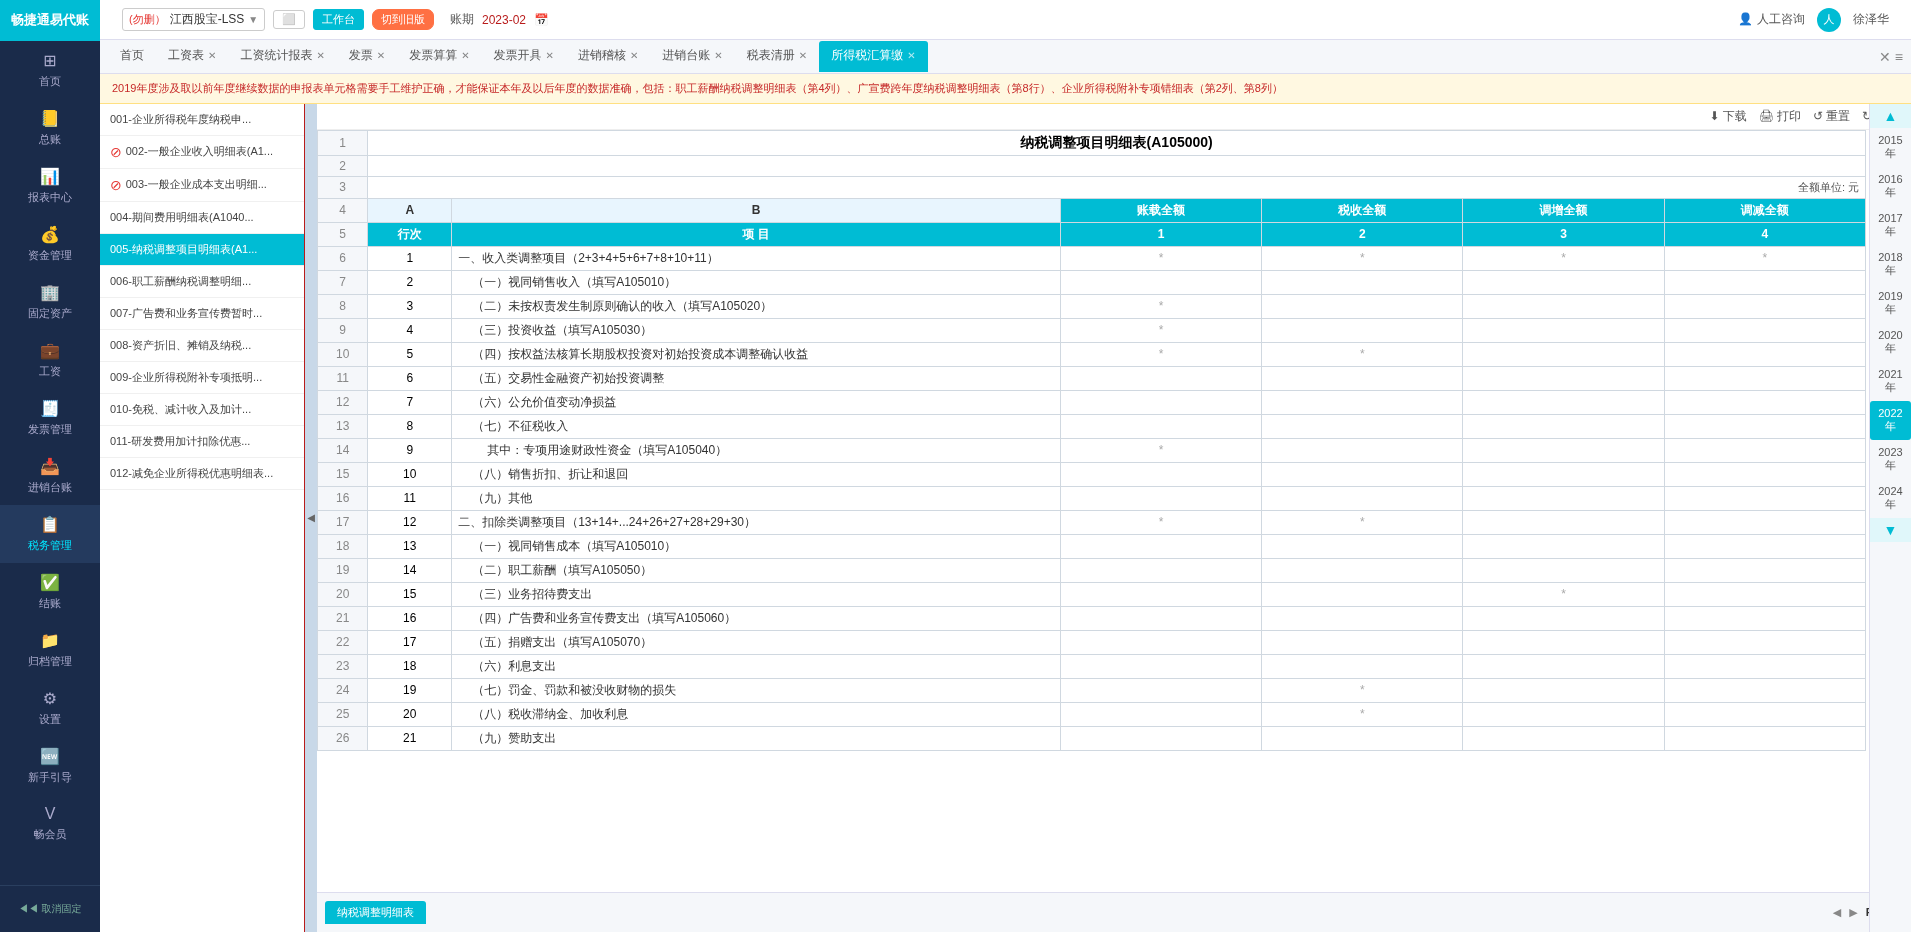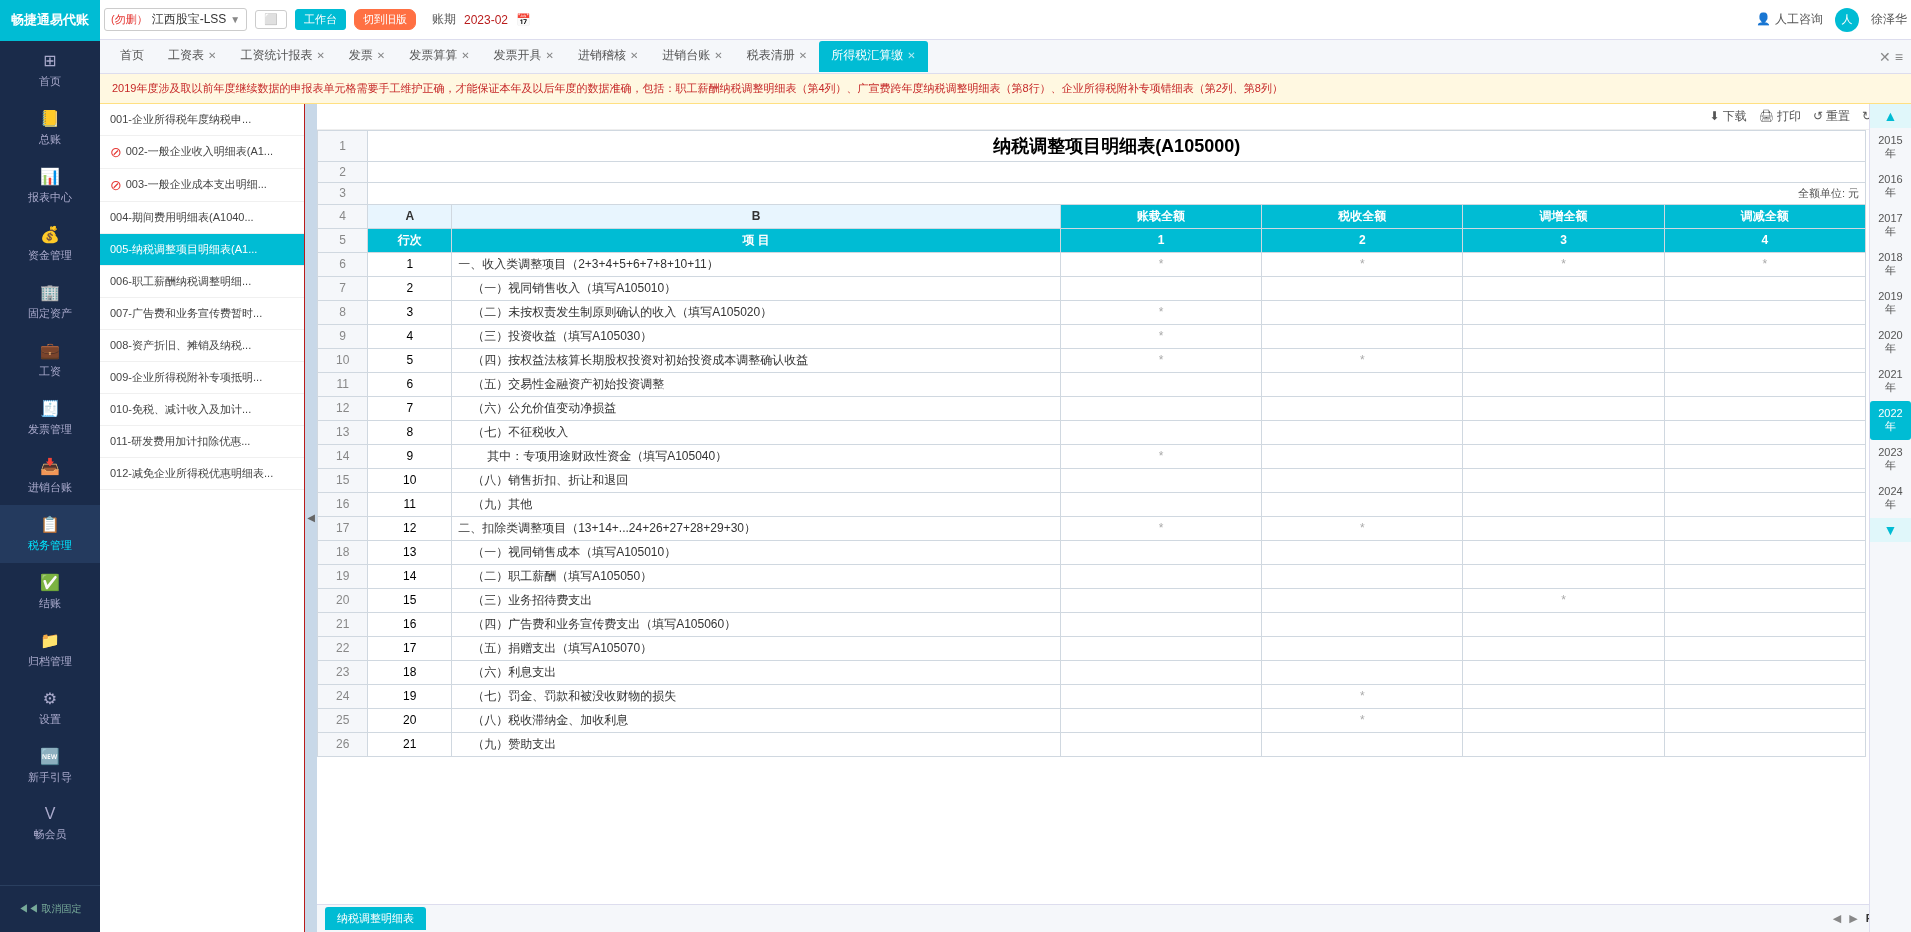--- a/index.html
+++ b/index.html
@@ -10,21 +10,21 @@
     .sidebar-logo { background: #00bcd4; padding: 12px 8px; text-align: center; font-size: 13px; font-weight: bold; color: #fff; line-height: 1.3; }
     .sidebar-item { display: flex; flex-direction: column; align-items: center; padding: 10px 4px; cursor: pointer; color: #aac; font-size: 11px; gap: 4px; }
     .sidebar-item.active { background: #243a5e; color: #00e5ff; }
     .sidebar-item .s-icon { font-size: 16px; }
     .sidebar-footer { margin-top: auto; padding: 16px; border-top: 1px solid #2a3f5f; font-size: 10px; color: #7a9; text-align: center; cursor: pointer; }
 
     
     .main { flex: 1; display: flex; flex-direction: column; overflow: hidden; }
 
     
-    .topbar { background: #fff; border-bottom: 1px solid #dde; padding: 0 4px; display: flex; align-items: center; height: 40px; gap: 8px; flex-shrink: 0; }
+    .topbar { background: #fff; border-bottom: 1px solid #dde; padding: 0 22px; display: flex; align-items: center; height: 40px; gap: 8px; flex-shrink: 0; }
     .topbar-btn { background: #fff; border: 1px solid #ccc; padding: 2px 8px; border-radius: 3px; font-size: 11px; cursor: pointer; }
     .topbar-btn.primary { background: #00bcd4; color: #fff; border-color: #00bcd4; }
     .topbar-btn.warning { background: #ff7043; color: #fff; border-color: #ff7043; border-radius: 7px; }
     .topbar-right { margin-left: auto; display: flex; align-items: center; gap: 12px; font-size: 12px; color: #555; }
 
     
     .tabbar { background: #f5f7fa; border-bottom: 1px solid #dde; display: flex; align-items: center; padding: 0 8px; height: 34px; flex-shrink: 0; overflow: hidden; }
     .tab { padding: 6px 12px; font-size: 12px; cursor: pointer; color: #555; border-bottom: 2px solid transparent; white-space: nowrap; display: flex; align-items: center; gap: 4px; }
     .tab.active { background: #00bcd4; color: #fff; border-radius: 3px 3px 0 0; }
     .tab .close-x { font-size: 10px; opacity: 0.7; }
@@ -56,30 +56,30 @@
     .year-item { width: 100%; padding: 6px 4px; text-align: center; font-size: 11px; color: #555; cursor: pointer; }
     .year-item.active { background: #00bcd4; color: #fff; border-radius: 3px; }
 
     
     .spreadsheet-wrapper { flex: 1; overflow: auto; position: relative; }
     .spreadsheet { border-collapse: collapse; font-size: 12px; width: 100%; }
     .spreadsheet th, .spreadsheet td { border: 1px solid #d0d8e0; padding: 3px 6px; white-space: nowrap; }
     .spreadsheet .row-num { background: #f5f7fa; text-align: center; width: 30px; color: #888; font-weight: normal; }
     .spreadsheet .col-header { background: #e8f5fe; text-align: center; font-weight: bold; color: #333; }
     .spreadsheet .data-header { background: #00bcd4; color: #fff; text-align: center; font-weight: bold; }
-    .spreadsheet .title-row { text-align: center; font-size: 18px; font-weight: bold; }
+    .spreadsheet .title-row { text-align: center; font-size: 14px; font-weight: bold; }
     .spreadsheet .unit-row { text-align: right; font-size: 11px; color: #555; }
     .spreadsheet .item-text { color: #333; }
     .spreadsheet .seq-col { text-align: center; width: 40px; }
     .spreadsheet .asterisk { color: #aaa; text-align: center; }
     td.indent { padding-left: 20px; }
     td.indent2 { padding-left: 35px; }
 
     
-    .bottom-bar { height: 28px; background: #f5f7fa; border-top: 1px solid #dde; display: flex; align-items: center; padding: 0 8px; flex-shrink: 0; }
+    .bottom-bar { height: 40px; background: #f5f7fa; border-top: 1px solid #dde; display: flex; align-items: center; padding: 0 8px; flex-shrink: 0; }
     .bottom-sheet-tab { padding: 4px 12px; font-size: 11px; background: #00bcd4; color: #fff; border-radius: 3px 3px 0 0; cursor: pointer; }
     .bottom-bar-right { margin-left: auto; display: flex; gap: 8px; font-size: 11px; color: #888; }
 
     
     ::-webkit-scrollbar { width: 6px; height: 6px; }
     ::-webkit-scrollbar-track { background: #f0f2f5; }
     ::-webkit-scrollbar-thumb { background: #ccc; border-radius: 3px; }
 
     .company-select-wrapper { display: flex; align-items: center; gap: 4px; border: 1px solid #ccc; border-radius: 3px; padding: 2px 6px; background: #fff; font-size: 12px; color: #333; cursor: pointer; }
     .dropdown-arrow { font-size: 10px; color: #888; }

